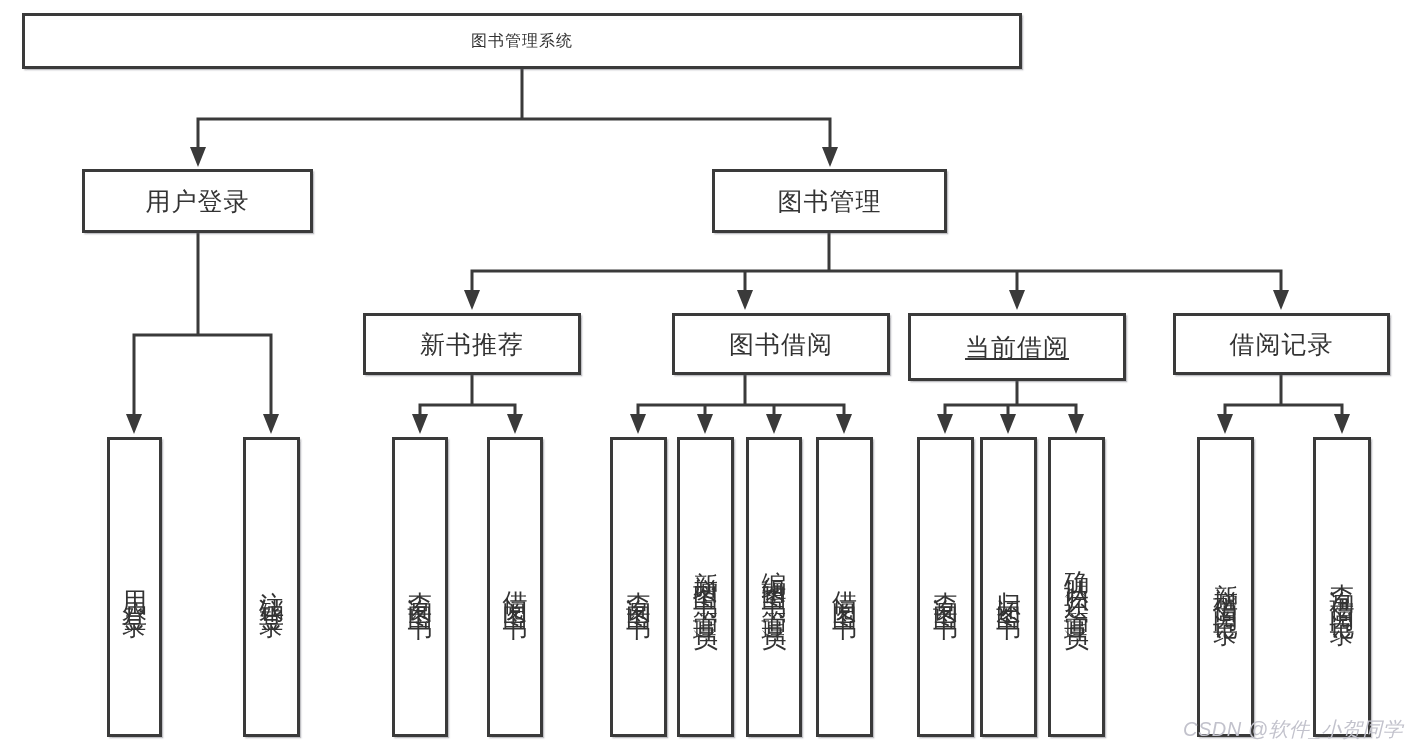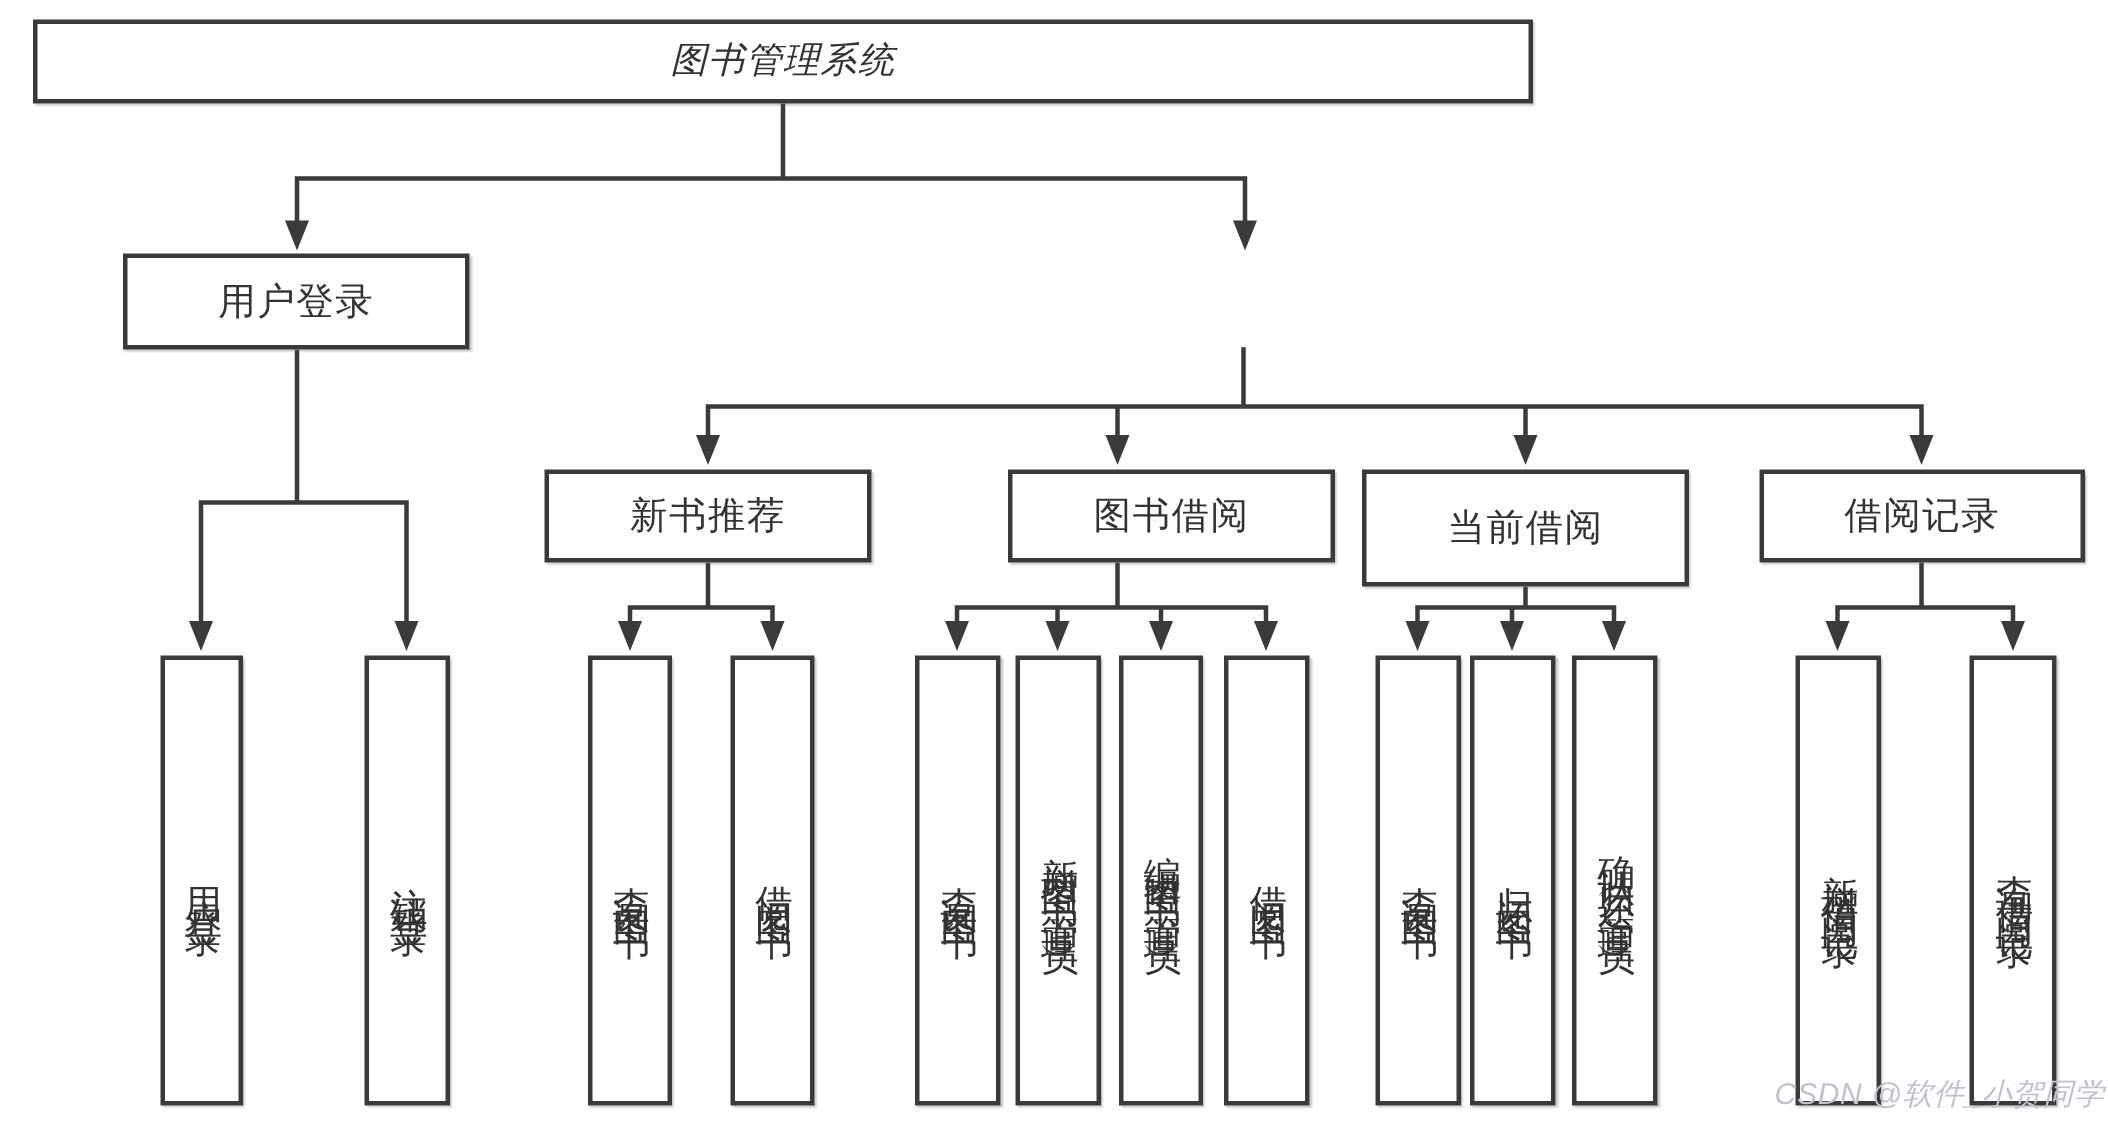--- a/index.html
+++ b/index.html
@@ -34,21 +34,21 @@
     letter-spacing:1px;
     white-space:nowrap;
     line-height:1.2;
   }
   .node.v .label{
     writing-mode:vertical-rl;
     letter-spacing:8px;
     line-height:1;
     white-space:normal;
   }
-  .node.title .label{font-size:24px;font-style:italic;}
+  .node.title .label{font-size:16px;}
   .watermark{
     position:absolute;
     z-index:6;
     font-size:20px;
     color:var(--wm);
     white-space:nowrap;
     letter-spacing:0.5px;
   }
 </style>
 </head>
@@ -83,27 +83,30 @@
       <polygon points="1217,414 1233,414 1225,434" fill="#3a3a3a"></polygon>
       <polygon points="1334,414 1350,414 1342,434" fill="#3a3a3a"></polygon>
     </svg>
   <span class="watermark" style="left: 1183px; top: 716px; font-style: italic;">CSDN @软件_小贺同学</span>
 <div class="node title" style="left: 22px; top: 13px; width: 1000px; height: 56px;">
       <span class="label">图书管理系统</span>
     </div>
     <div class="node" style="left: 82px; top: 169px; width: 231px; height: 64px;">
       <span class="label">用户登录</span>
     </div>
+    <div class="node" style="left: 712px; top: 169px; width: 235px; height: 64px;">
+      <span class="label">图书管理</span>
+    </div>
     <div class="node" style="left: 363px; top: 313px; width: 218px; height: 62px;">
       <span class="label">新书推荐</span>
     </div>
     <div class="node" style="left: 672px; top: 313px; width: 218px; height: 62px;">
       <span class="label">图书借阅</span>
     </div>
-    <div class="node" style="left: 908px; top: 313px; width: 218px; height: 78px;">
+    <div class="node" style="left: 908px; top: 313px; width: 218px; height: 68px; text-decoration: underline;">
       <span class="label">当前借阅</span>
     </div>
     <div class="node" style="left: 1173px; top: 313px; width: 217px; height: 62px;">
       <span class="label">借阅记录</span>
     </div>
     <div class="node v" style="left: 107px; top: 437px; width: 55px; height: 300px;">
       <span class="label">用户登录</span>
     </div>
     <div class="node v" style="left: 243px; top: 437px; width: 57px; height: 300px;">
       <span class="label">注销登录</span>

